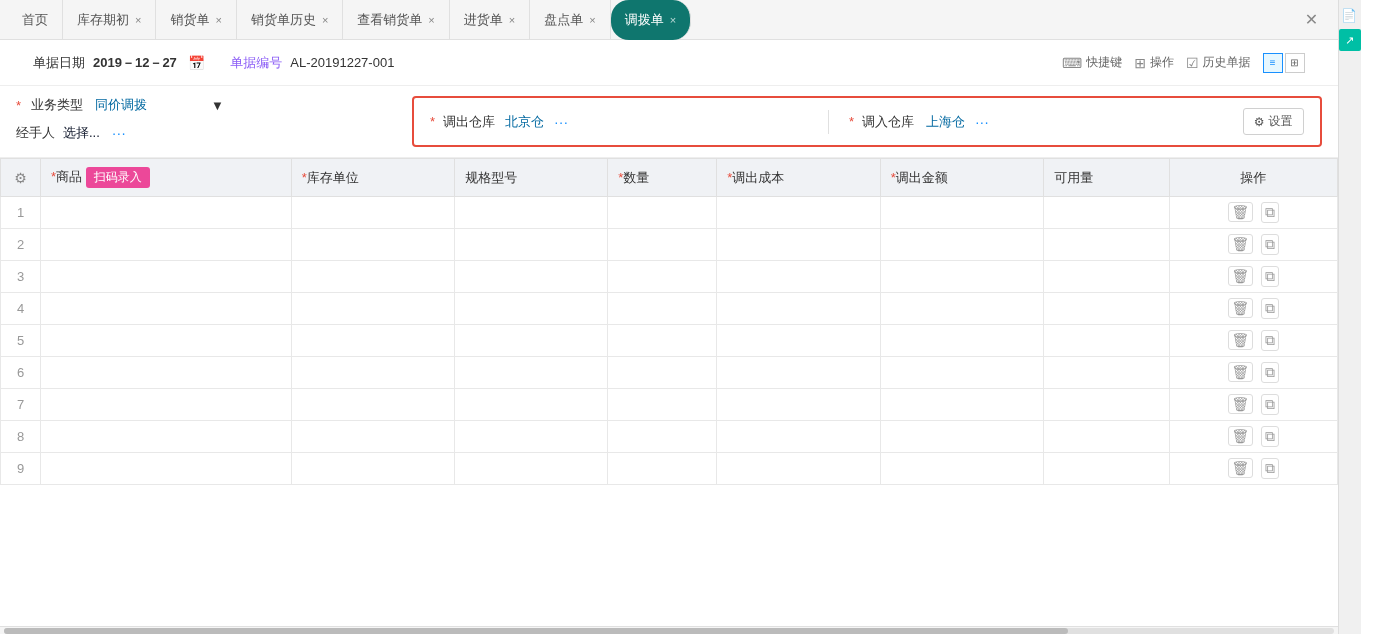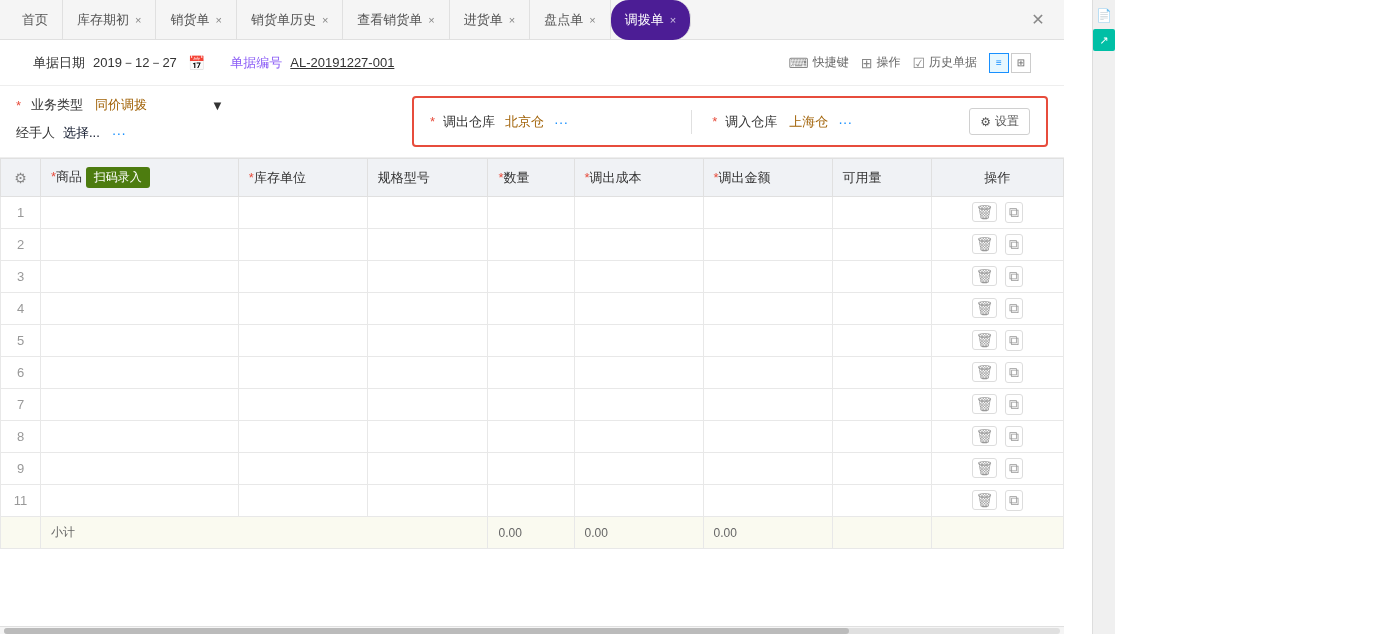--- a/index.html
+++ b/index.html
@@ -6,37 +6,37 @@
     body { font-family: "Microsoft YaHei", "PingFang SC", sans-serif; font-size: 13px; color: #333; background: #fff; width: 1394px; min-height: 634px; overflow: hidden; }
 
     
     .tab-bar {
       display: flex; align-items: center; background: #f5f5f5; border-bottom: 1px solid #e0e0e0; height: 40px; padding: 0 8px;
     }
     .tab-item {
       display: flex; align-items: center; padding: 0 14px; height: 40px; cursor: pointer; font-size: 13px; color: #555; border-right: 1px solid #e0e0e0; white-space: nowrap; position: relative;
     }
     .tab-item:first-child { border-left: none; }
-    .tab-item.active { background: #4c1d95; color: #fff; border-radius: 18px; }
+    .tab-item.active { background: #0f766e; color: #fff; border-radius: 18px; }
     .tab-item .close-btn { margin-left: 6px; font-size: 11px; cursor: pointer; color: inherit; opacity: 0.7; }
     .tab-item.active .close-btn { color: #fff; }
     .window-close {
       margin-left: auto; width: 36px; height: 36px; display: flex; align-items: center; justify-content: center; cursor: pointer; font-size: 16px; color: #888;
     }
 
     
     .toolbar {
       display: flex; align-items: center; padding: 8px 33px; border-bottom: 1px solid #eee; gap: 24px; height: 46px;
     }
     .toolbar-group { display: flex; align-items: center; gap: 8px; }
     .label-text { color: #333; font-size: 13px; }
-    .date-value { color: #333; font-weight: 400; }
+    .date-value { color: #333; font-weight: 700; }
     .cal-icon { color: #00bfa5; cursor: pointer; margin-left: 4px; font-size: 14px; }
     .doc-no-label { color: #8b5cf6; }
-    .doc-no-value { color: #333; text-decoration: underline; }
+    .doc-no-value { color: #333; }
 
     .toolbar-right {
       margin-left: auto; display: flex; align-items: center; gap: 12px;
     }
     .toolbar-right-btn {
       display: flex; align-items: center; gap: 4px; color: #666; font-size: 12px; cursor: pointer;
     }
     .toolbar-right-btn .icon { font-size: 14px; color: #888; }
     .btn-layout { display: flex; gap: 2px; }
     .layout-btn { width: 20px; height: 20px; border: 1px solid #ccc; display: flex; align-items: center; justify-content: center; cursor: pointer; font-size: 10px; color: #666; background: #fff; }
@@ -46,21 +46,21 @@
     .form-section {
       padding: 10px 16px; border-bottom: 1px solid #eee; display: flex; align-items: flex-start; gap: 16px;
     }
     .form-left { display: flex; flex-direction: column; gap: 10px; min-width: 380px; }
     .form-right {
       flex: 1; border: 2px solid #e74c3c; border-radius: 4px; padding: 10px 16px; display: flex; align-items: center; gap: 0;
     }
     .form-row { display: flex; align-items: center; gap: 8px; }
     .required-mark { color: #e74c3c; margin-right: 2px; }
     .field-label { color: #333; white-space: nowrap; }
-    .field-value { color: #a16207; margin-left: 4px; text-align: center; }
+    .field-value { color: #0369a1; margin-left: 4px; text-align: center; }
     .dropdown-field {
       display: flex; align-items: center; gap: 4px; min-width: 160px; cursor: pointer;
     }
     .more-btn { color: #1890ff; cursor: pointer; font-size: 14px; margin-left: 4px; }
     .person-placeholder { color: #0f172a; }
 
     .warehouse-field {
       display: flex; align-items: center; gap: 6px; flex: 1;
     }
     .warehouse-divider { width: 1px; height: 24px; background: #e0e0e0; margin: 0 20px; }
@@ -74,38 +74,38 @@
     thead tr { background: #f0f2f5; }
     th {
       padding: 8px 10px; text-align: left; border: 1px solid #e0e0e0; font-weight: normal; color: #333; white-space: nowrap;
     }
     td {
       padding: 4px 10px; border: 1px solid #e8e8e8; height: 32px; color: #333;
     }
     td.row-num { text-align: center; color: #999; width: 40px; }
     td.ops { text-align: center; white-space: nowrap; }
     .scan-btn {
-      background: #4d7c0f; color: #fff; border: none; border-radius: 3px; padding: 2px 8px; font-size: 12px; cursor: pointer;
+      background: #ec4899; color: #fff; border: none; border-radius: 3px; padding: 2px 8px; font-size: 12px; cursor: pointer;
     }
     .op-btn { cursor: pointer; color: #999; font-size: 14px; margin: 0 2px; border: 1px solid #ddd; border-radius: 3px; padding: 1px 3px; background: #fff; }
     .subtotal-row td { background: #fafaf0; font-size: 12px; color: #666; }
     .settings-col { width: 40px; text-align: center; }
     .gear-icon { color: #888; cursor: pointer; font-size: 14px; }
 
     .page-layout { display: flex; flex-direction: column; height: 634px; width: 1370px; }
 
     
     .scroll-hint { height: 8px; background: #f5f5f5; border-top: 1px solid #e0e0e0; }
     .scroll-track { height: 6px; background: #e0e0e0; border-radius: 3px; margin: 1px 4px; position: relative; }
     .scroll-thumb { height: 6px; background: #bbb; border-radius: 3px; width: 80%; }
   </style>
 </head>
 <body>
 
-<div style="display:flex; width:1115px; height:634px; position:relative;gap:28px;">
+<div style="display:flex; width:1361px; height:634px; position:relative;">
   <div class="page-layout">
 
     <div class="tab-bar">
       <div class="tab-item">
         <span>首页</span>
       </div>
       <div class="tab-item">
         <span>库存期初</span>
         <span class="close-btn">×</span>
       </div>
@@ -345,43 +345,20 @@
       <td></td>
       <td></td>
       <td></td>
       <td></td>
       <td></td>
       <td class="ops">
         <button class="op-btn">🗑</button>
         <button class="op-btn">⧉</button>
       </td>
     </tr>
-            <tr>
-      <td class="row-num">11</td>
-      <td></td>
-      <td></td>
-      <td></td>
-      <td></td>
-      <td></td>
-      <td></td>
-      <td></td>
-      <td class="ops">
-        <button class="op-btn">🗑</button>
-        <button class="op-btn">⧉</button>
-      </td>
-    </tr>
-            <tr class="subtotal-row">
-      <td></td>
-      <td colspan="3" style="color:#666;">小计</td>
-      <td>0.00</td>
-      <td>0.00</td>
-      <td>0.00</td>
-      <td></td>
-      <td></td>
-    </tr>
           </tbody>
       </table>
     </div>
 
     <div class="scroll-hint">
       <div class="scroll-track">
         <div class="scroll-thumb"></div>
       </div>
     </div>
   </div>

